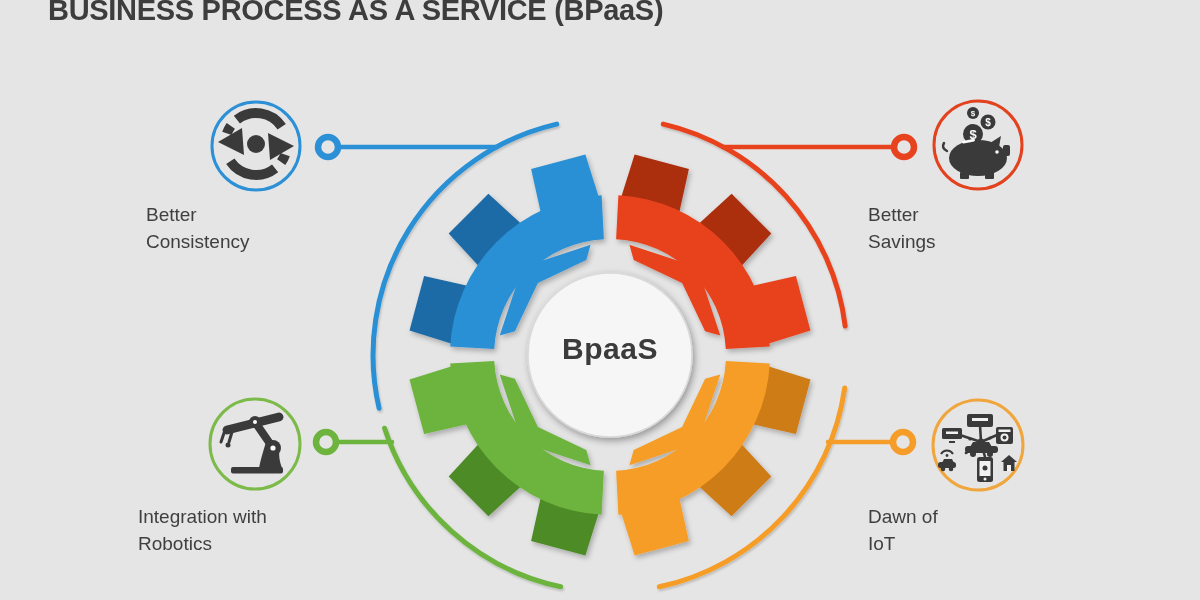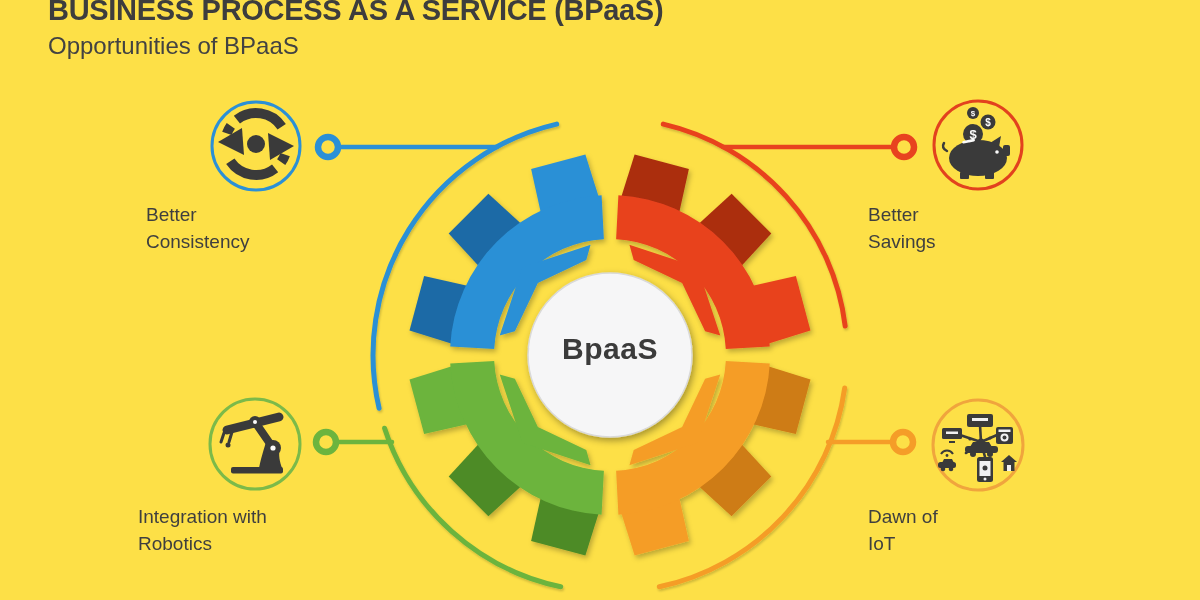--- a/index.html
+++ b/index.html
@@ -1,36 +1,35 @@
 <!DOCTYPE html>
 <html><head>
 <meta charset="utf-8">
 <style>
   html,body{margin:0;padding:0;}
-  .stage{position:relative;width:1200px;height:600px;background:#fde047;overflow:hidden;
+  .stage{position:relative;width:1200px;height:600px;background:#e5e5e5;overflow:hidden;
          font-family:"Liberation Sans","DejaVu Sans",sans-serif;}
   .title{position:absolute;left:48px;top:-6px;font-size:29px;font-weight:bold;color:#3d3d3d;letter-spacing:-0.3px;white-space:nowrap;}
   .subtitle{position:absolute;left:48px;top:32px;font-size:24px;color:#424242;white-space:nowrap;}
   .diagram{position:absolute;left:0;top:0;}
   .callout-label{position:absolute;width:220px;text-align:left;font-size:19px;line-height:27px;
                  color:#3f3f3f;white-space:pre-line;}
   .lbl-tl{left:146px;top:201px;}
   .lbl-tr{left:868px;top:201px;}
   .lbl-bl{left:138px;top:503px;}
   .lbl-br{left:868px;top:503px;}
   .hub-label{position:absolute;left:530px;top:332px;width:160px;text-align:center;
              font-size:30px;font-weight:bold;color:#3b3b3b;letter-spacing:0.5px;}
 </style>
 </head>
 <body>
 
 <div class="stage">
 
   <div class="title">BUSINESS PROCESS AS A SERVICE (BPaaS)</div>
-  <div class="subtitle">Opportunities of BPaaS</div>
 
   <svg class="diagram" width="1200" height="600" viewBox="0 0 1200 600">
     <defs>
       <filter id="gearShadow" x="-20%" y="-20%" width="140%" height="140%">
         <feDropShadow dx="2" dy="3" stdDeviation="2.5" flood-opacity="0.25"></feDropShadow>
       </filter>
       <filter id="hubShadow" x="-40%" y="-40%" width="180%" height="180%">
         <feDropShadow dx="2" dy="3" stdDeviation="3.5" flood-opacity="0.35"></feDropShadow>
       </filter>
       <filter id="arcShadow" x="-20%" y="-20%" width="140%" height="140%">

